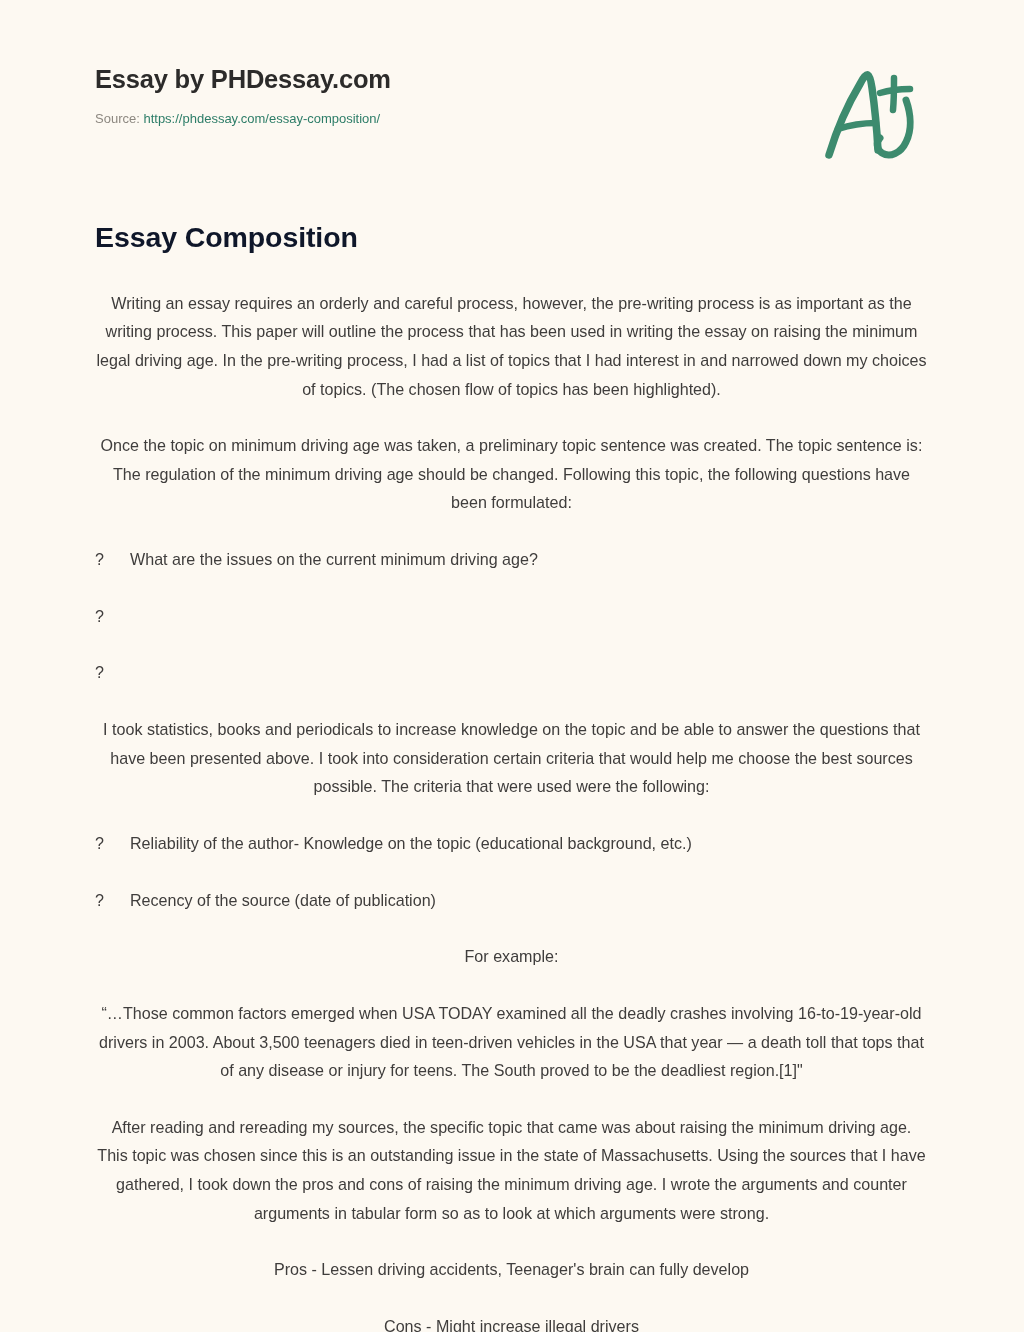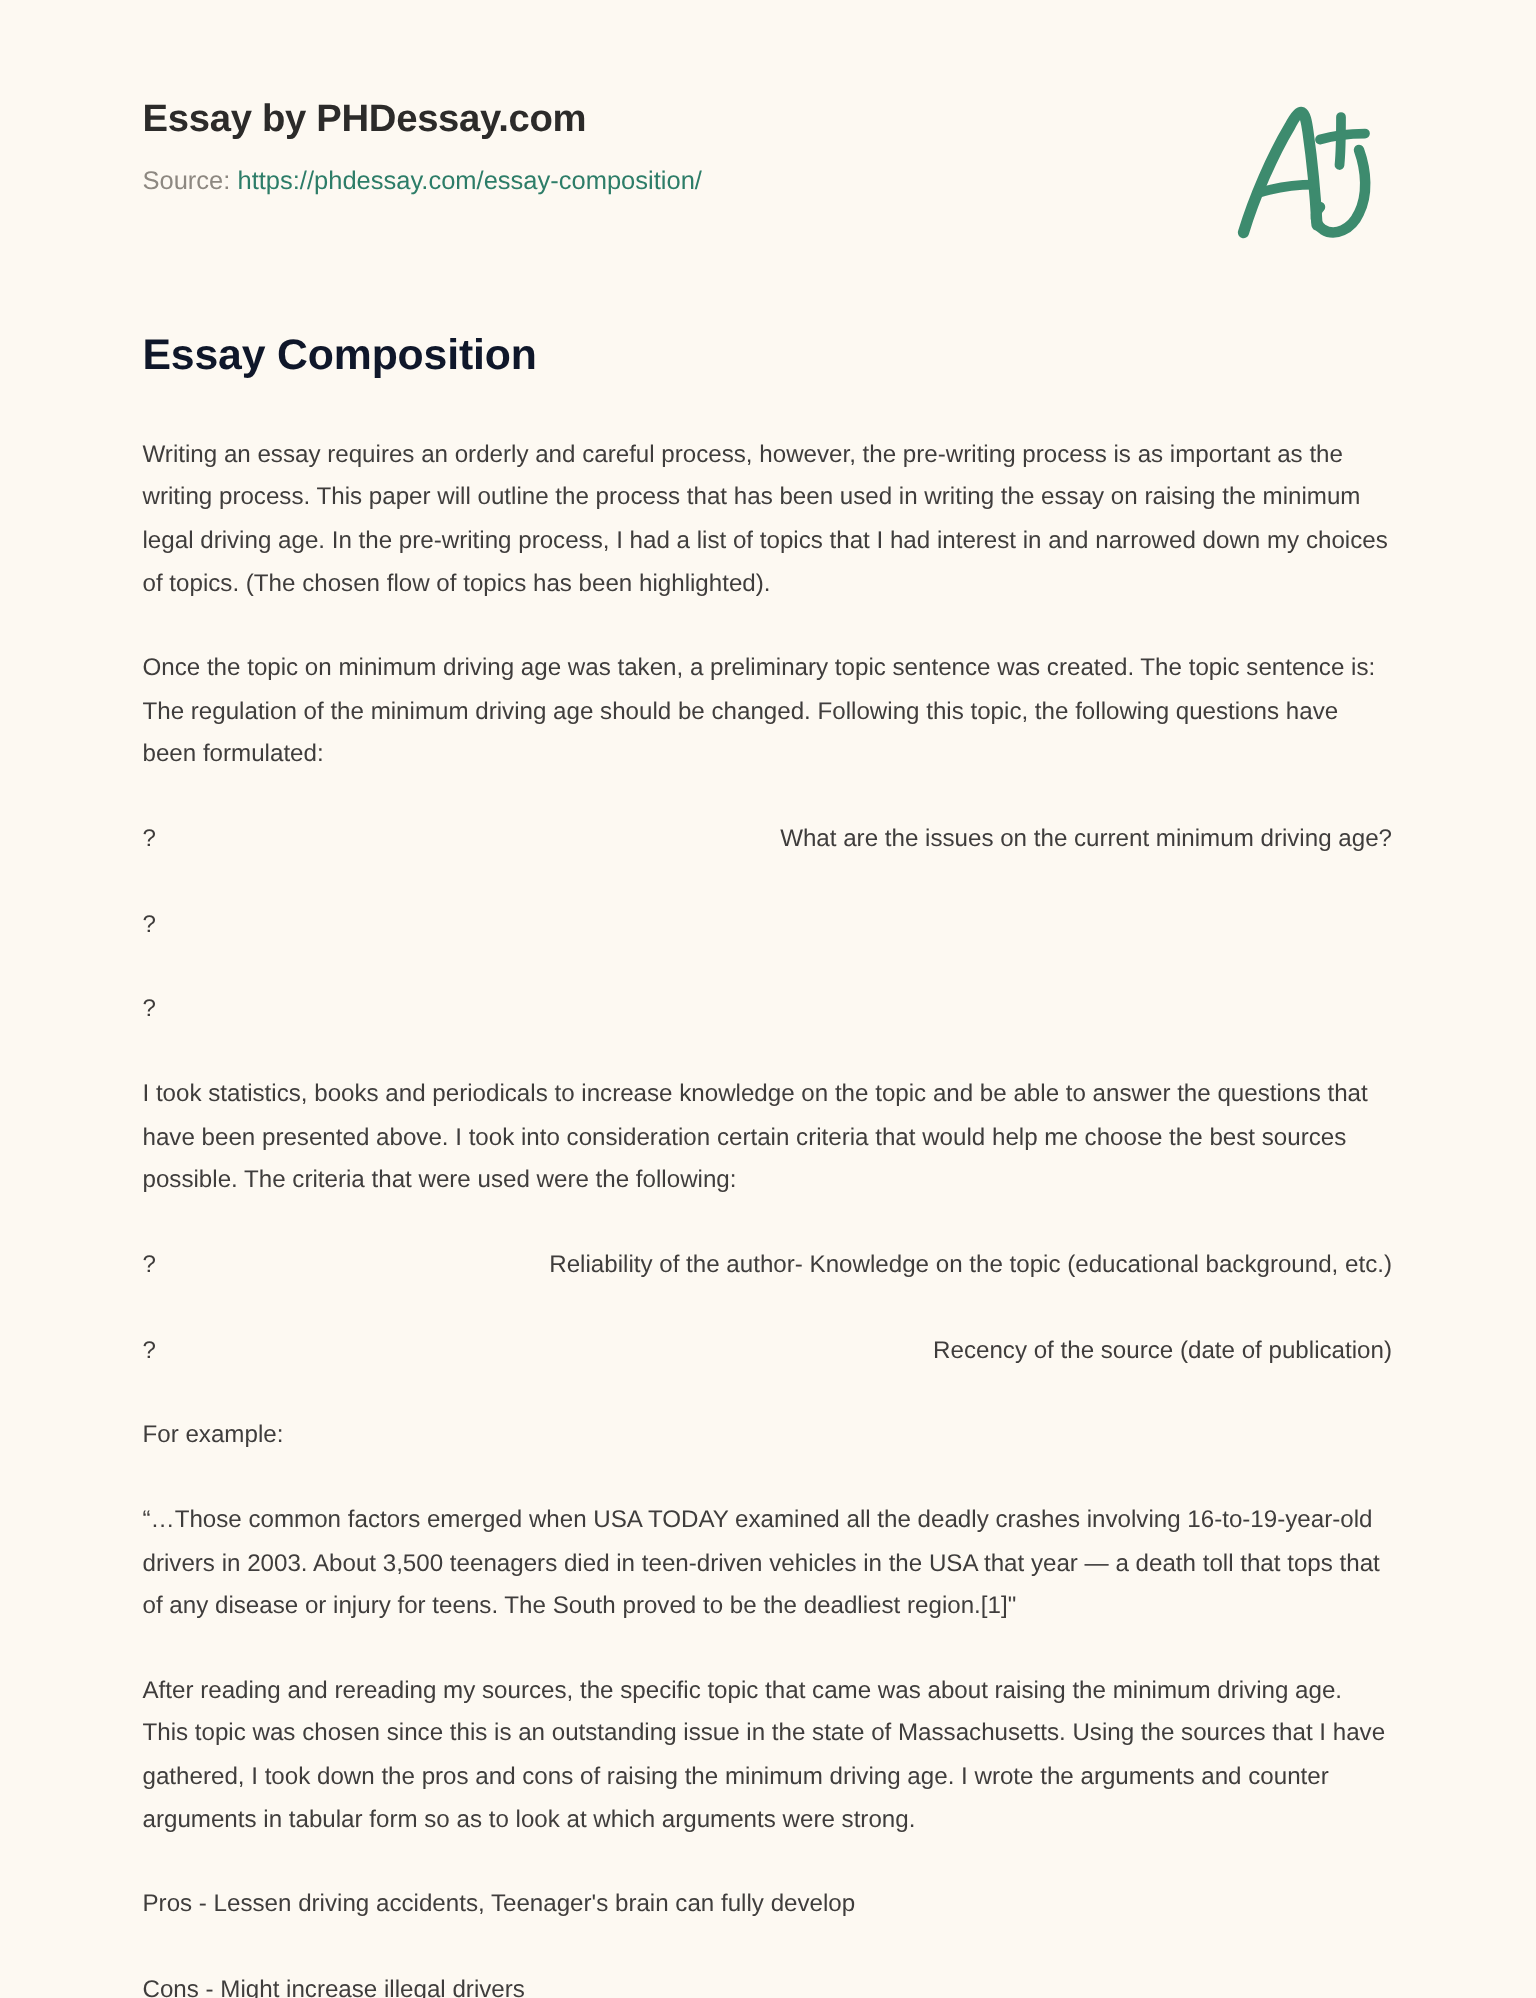--- a/index.html
+++ b/index.html
@@ -39,21 +39,21 @@
     font-size: 25.5px;
     font-weight: bold;
     color: #2c2b2a;
     letter-spacing: -0.2px;
     line-height: 1.2;
     margin: 0;
     white-space: nowrap;
   }
   .source-line {
     margin-top: 16px;
-    font-size: 17px;
+    font-size: 13px;
     line-height: 1.2;
     white-space: nowrap;
   }
   .source-label {
     color: #8d8881;
   }
   .source-url {
     color: #2d7d68;
     text-decoration: none;
   }
@@ -94,42 +94,41 @@
     box-sizing: content-box;
   }
 
   p.para {
     margin: 0;
     padding-top: 28px;
     font-size: 16.1px;
     line-height: 1.78;
     color: #3f3d3c;
     max-width: 833px;
-    text-align: left;
+    text-align: center;
   }
   p.para:first-child {
     padding-top: 33px;
   }
 
   .bullet-row {
     display: flex;
     padding-top: 28px;
     font-size: 16.1px;
     line-height: 1.78;
     color: #3f3d3c;
     max-width: 833px;
   }
   .bullet-mark {
     width: 35px;
     flex: 0 0 35px;
     color: #3f3d3c;
   }
   .bullet-text {
     flex: 1 1 auto;
-    text-align: right;
   }
 </style>
 </head>
 <body>
 
 <div class="page">
 
   <div class="header">
 
     <div class="header-text">

